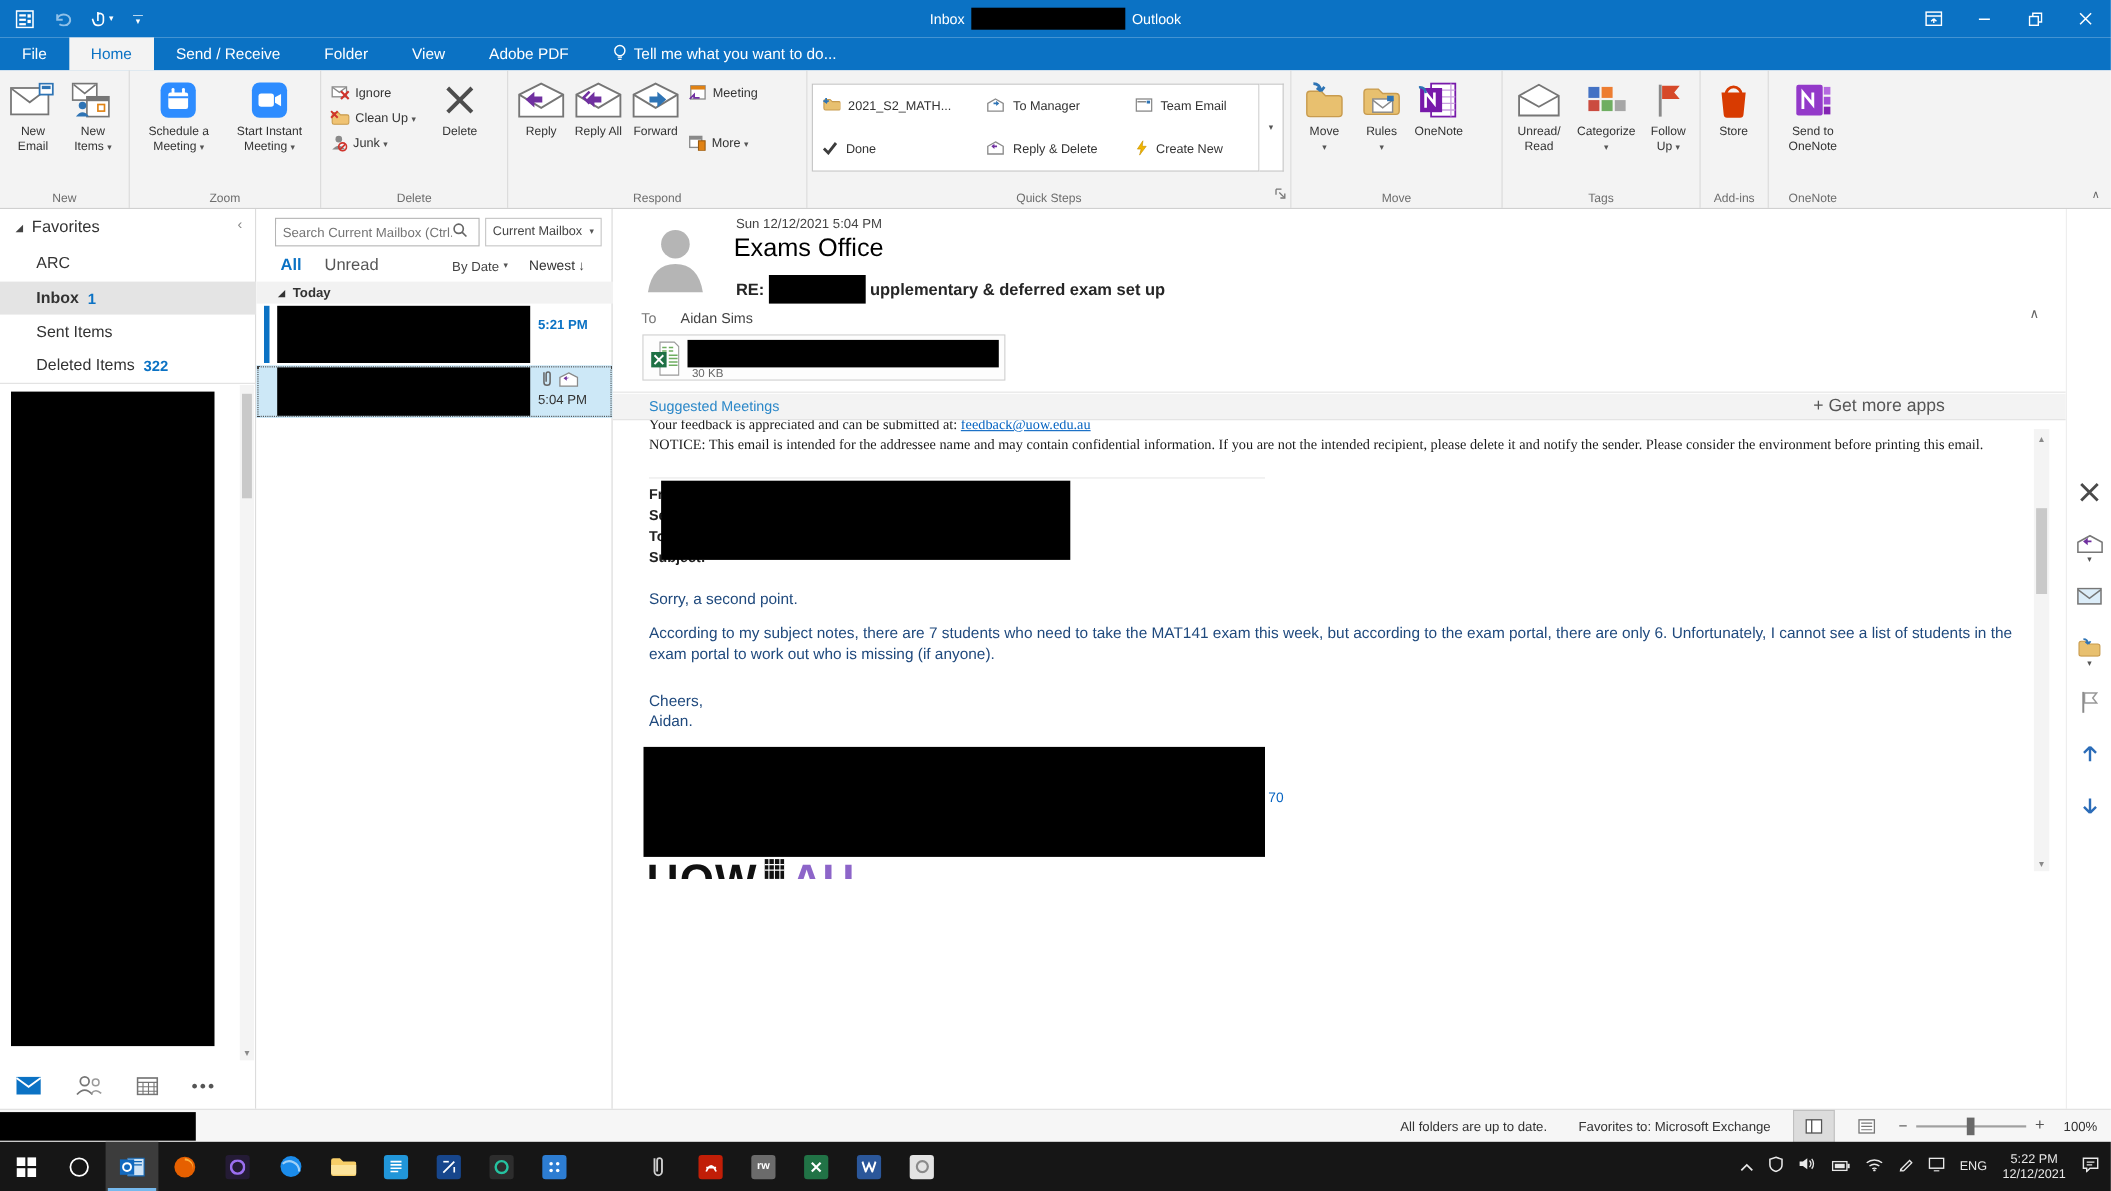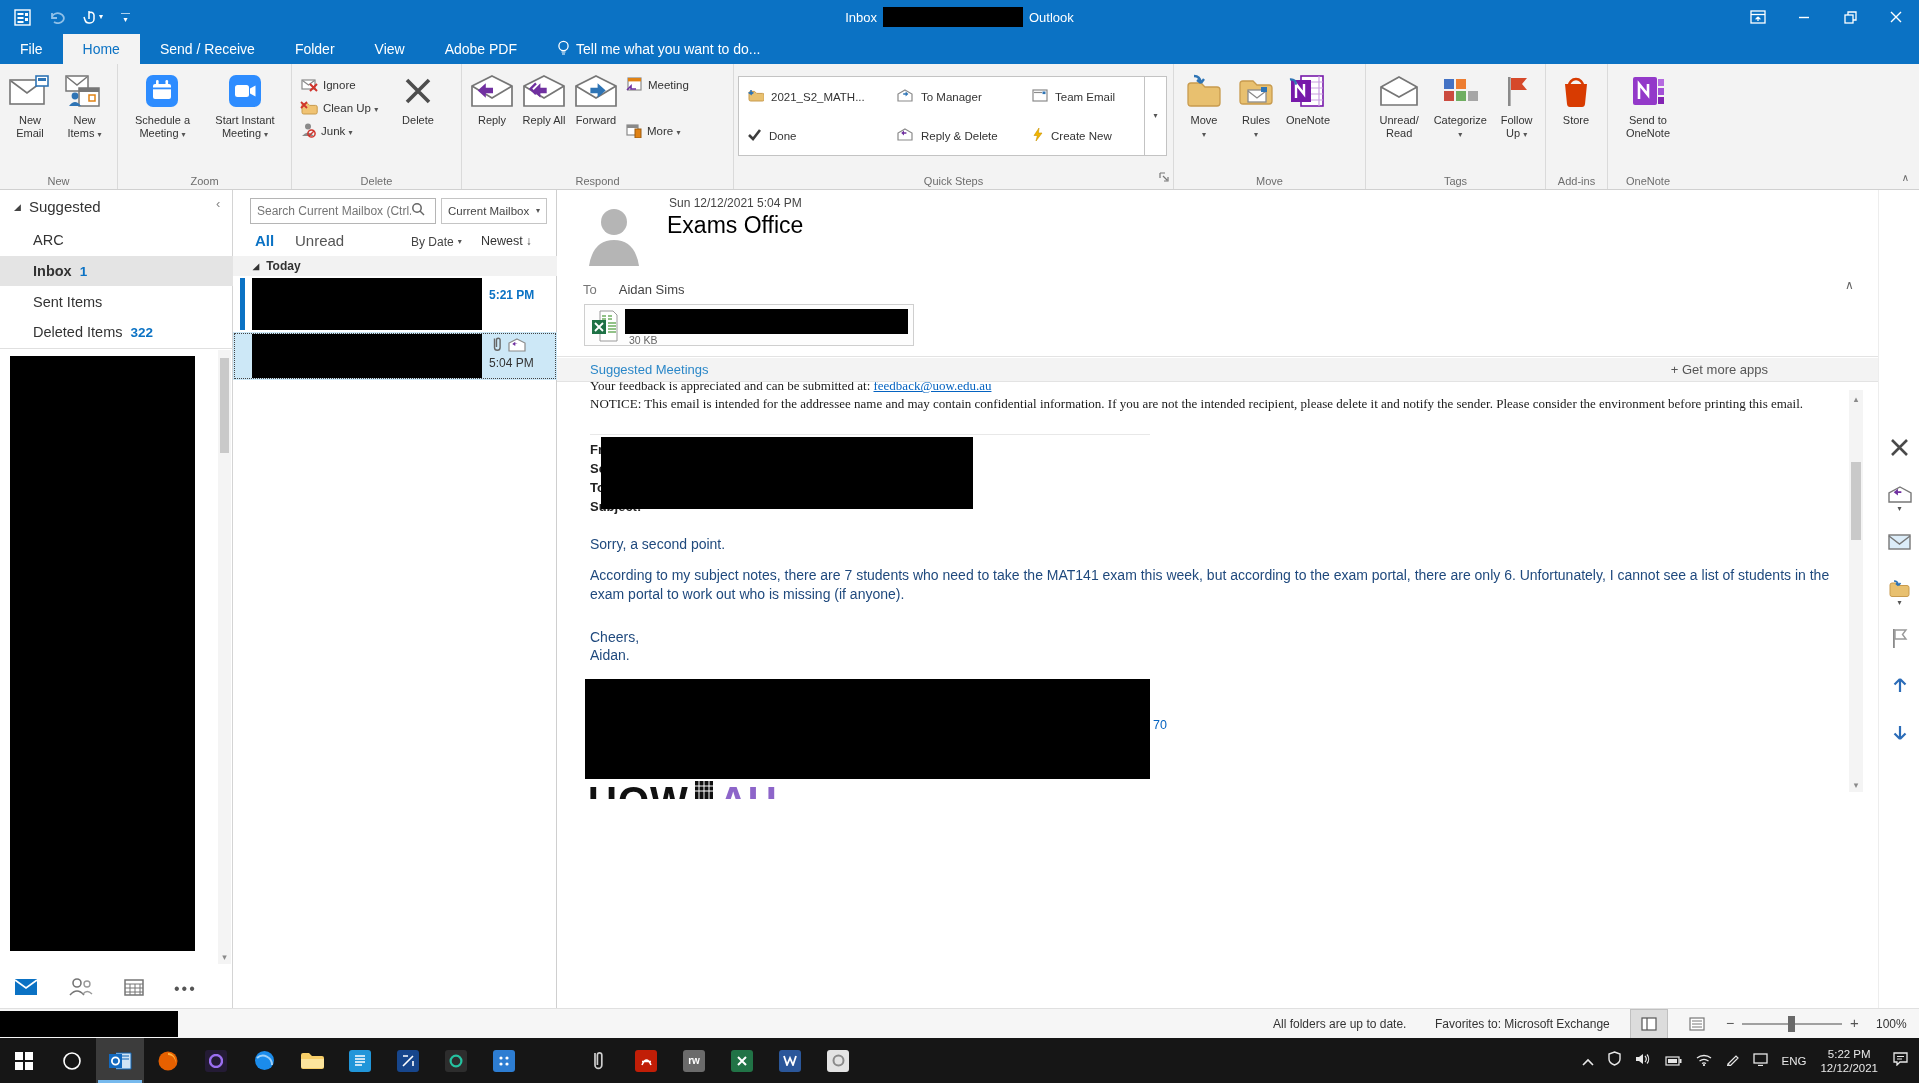--- a/index.html
+++ b/index.html
@@ -471,21 +471,21 @@
     </div>
 
     <span class="abs" style="right:10px;bottom:6px;font-size:10px;color:#666">∧</span>
   </div>
 
   <div id="main">
 
     <div id="folderpane">
       <div class="abs" style="left:14px;top:8px;font-size:15px;color:#333;display:flex;align-items:center;gap:8px">
         <span style="font-size:9px;color:#444">◢</span>
-        <span>Suggested</span>
+        <span>Favorites</span>
       </div>
       <span class="abs" style="left:216px;top:6px;color:#888;font-size:13px">‹</span>
 
       <div class="fitem" style="top:36px">
         <span>ARC</span>
       </div>
       <div class="fitem" style="top:66px;height:30px;background:#e4e4e4;font-weight:bold">
         <span>Inbox</span>
         <span class="fcount">1</span>
       </div>
@@ -576,20 +576,25 @@
 
     <div id="readingpane">
       <div class="abs" style="left:24px;top:10px;width:66px;height:66px;background:#fff">
         <svg width="66" height="66">
             <circle cx="33" cy="22" r="13" fill="#b5b5b5"></circle>
             <path d="M8 66 q4-26 25-26 q21 0 25 26 Z" fill="#b5b5b5"></path>
           </svg>
       </div>
       <div class="abs" style="left:112px;top:6px;font-size:12px;color:#444">Sun 12/12/2021 5:04 PM</div>
       <div class="abs" style="left:110px;top:22px;font-size:23px;color:#000000">Exams Office</div>
+      <div class="abs subjline" style="left:112px;top:60px">
+        <span>RE:</span>
+        <span class="blk" style="width:88px;height:26px;display:inline-block"></span>
+        <span>upplementary &amp; deferred exam set up</span>
+      </div>
       <div class="abs" style="left:26px;top:92px;font-size:13px;color:#777;display:flex;gap:22px">
         <span>To</span>
         <span style="color:#444">Aidan Sims</span>
       </div>
       <span class="abs" style="left:1288px;top:88px;color:#666;font-size:12px">∧</span>
 
       <div class="abs" style="left:27px;top:114px;width:330px;height:42px;border:1px solid #cfcfcf;background:#fdfdfd">
         <span class="abs" style="left:6px;top:5px"><svg width="27" height="32">
               <path d="M9 1 h13 l4 4 v26 H9 Z" fill="#fff" stroke="#9a9a9a"></path>
               <path d="M11 6 h4 M11 9 h4 M17 6 h4 M17 9 h4" stroke="#6FAE61" stroke-width="1.4"></path>
@@ -598,21 +603,21 @@
               <path d="M17 13 h8 M17 16 h8 M17 19 h8 M17 22 h8" stroke="#6FAE61" stroke-width="1.4"></path>
             </svg></span>
         <div class="abs blk" style="left:40px;top:4px;width:283px;height:25px"></div>
         <div class="abs" style="left:44px;top:29px;font-size:10.5px;color:#666">30 KB</div>
       </div>
 
       <div class="abs" style="left:0;top:166px;width:1321px;border-top:1px solid #e3e3e3"></div>
 
       <div class="abs" style="left:0;top:168px;width:1321px;height:24px;background:#f3f3f3;border-bottom:1px solid #e3e3e3;display:flex;align-items:center">
         <span style="margin-left:33px;font-size:13px;color:#2a87c8">Suggested Meetings</span>
-        <span style="margin-left:auto;margin-right:110px;font-size:13px;color:#555">+ Get more apps</span>
+        <span style="margin-left:auto;margin-right:110px;font-size:16px;color:#555">+ Get more apps</span>
       </div>
 
       <div class="abs" style="left:0;top:192px;width:1321px;height:616px;overflow:hidden">
         <div class="serif" style="margin:-4px 0 0 33px">
           <span>Your feedback is appreciated and can be submitted at:</span>
           <span style="color:#0563C1;text-decoration:underline">feedback@uow.edu.au</span>
         </div>
         <div class="serif" style="margin:2px 0 0 33px;max-width:1250px">NOTICE: This email is intended for the addressee name and may contain confidential information. If you are not the intended recipient, please delete it and notify the sender. Please consider the environment before printing this email.</div>
 
         <div class="abs" style="left:33px;top:52px;width:560px;border-top:1px solid #e8e8e8"></div>

